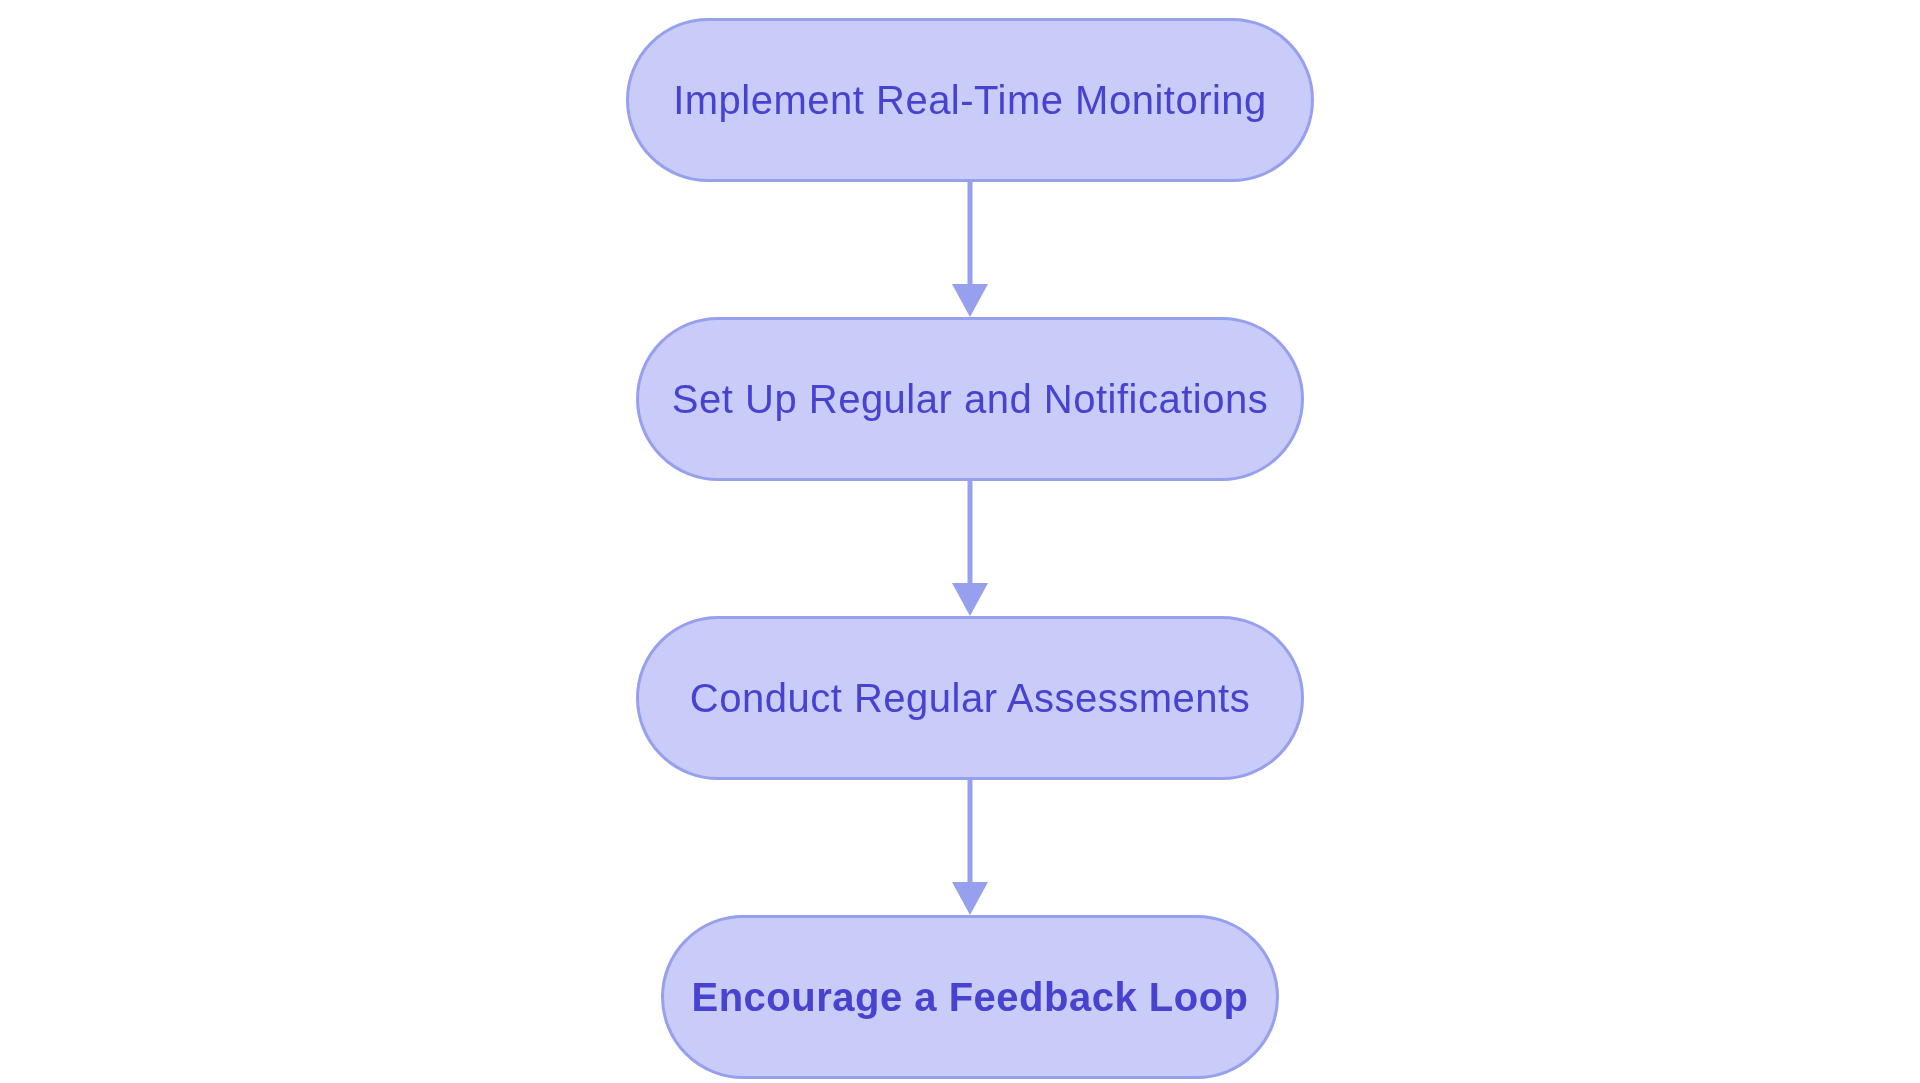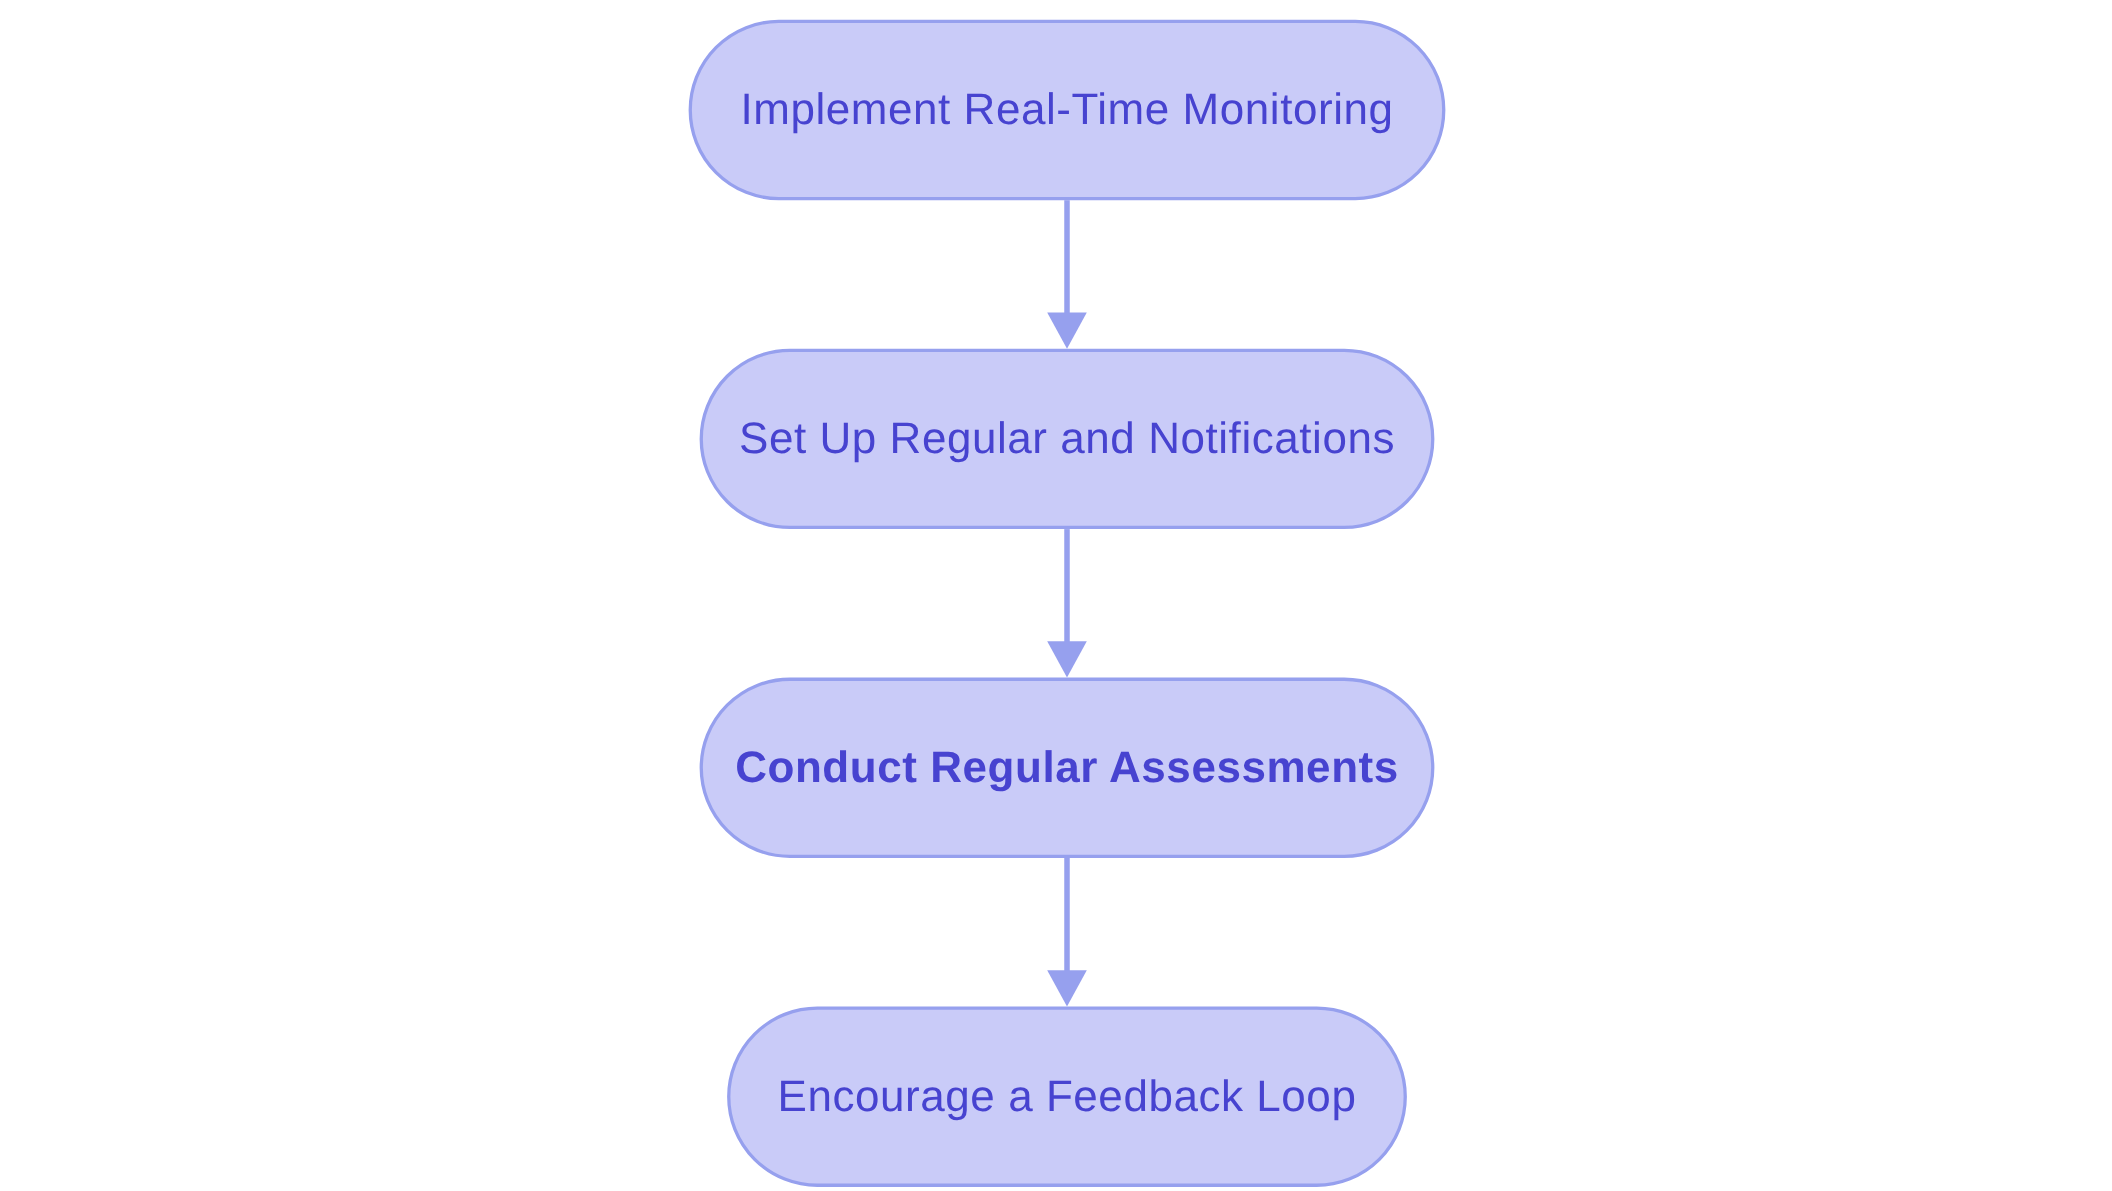--- a/index.html
+++ b/index.html
@@ -33,22 +33,22 @@
     display: flex;
     align-items: center;
     justify-content: center;
     color: var(--node-text, #4743d0);
     font-size: 40px;
     letter-spacing: 0.5px;
     white-space: nowrap;
   }
   .flow-node.w-1 { width: 688px; }
   .flow-node.w-2 { width: 668px; }
-  .flow-node.w-3 { width: 668px; font-weight: bold; }
-  .flow-node.w-4 { width: 618px; }
+  .flow-node.w-3 { width: 668px; }
+  .flow-node.w-4 { width: 618px; font-weight: bold; }
 
   .connector {
     position: relative;
     width: 36px;
     height: 135px;
     flex: none;
   }
   .connector .shaft {
     position: absolute;
     left: 50%;

